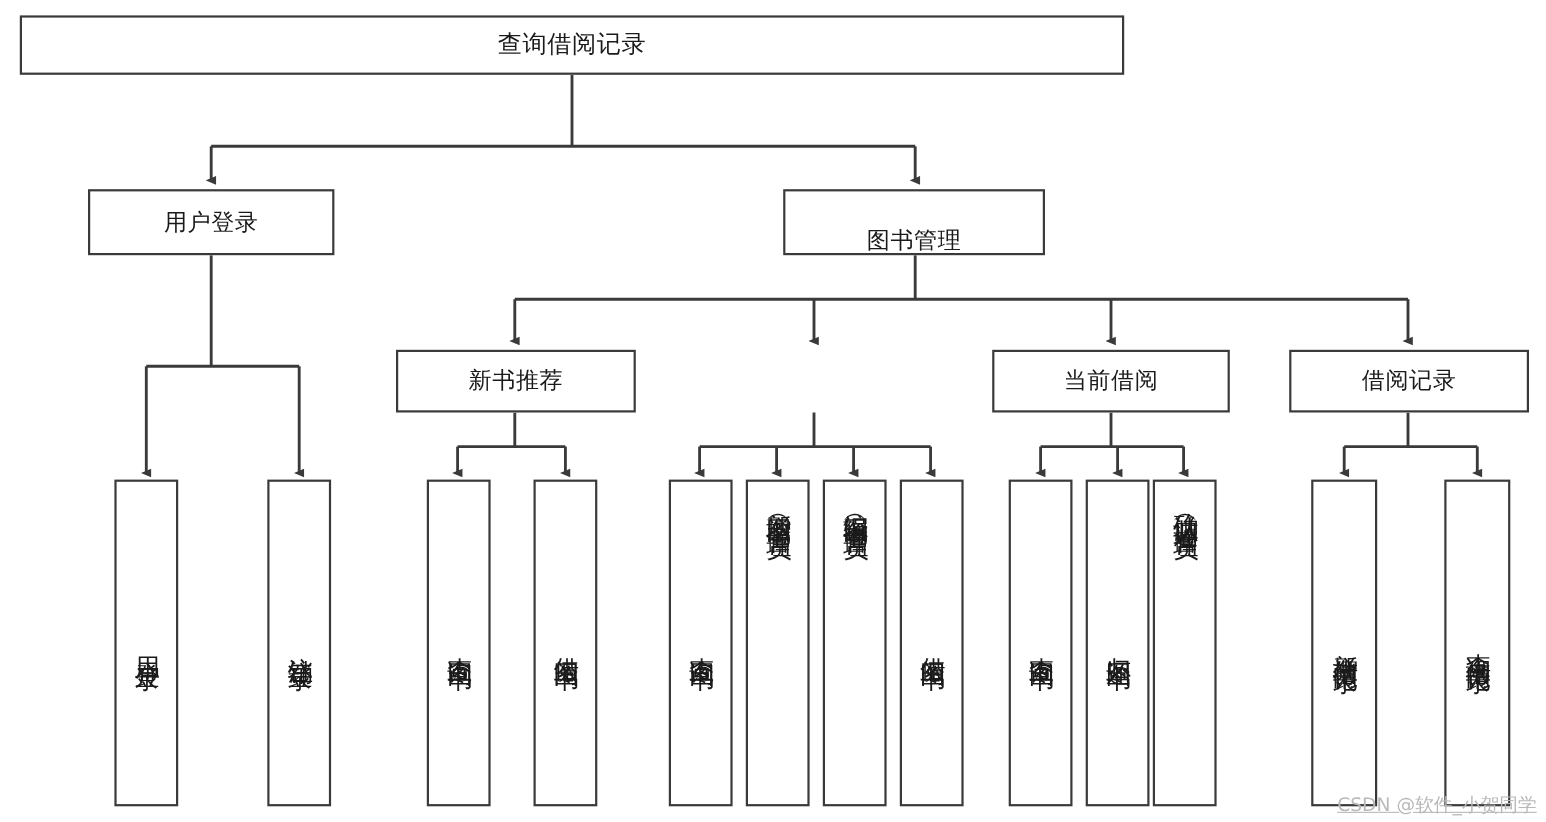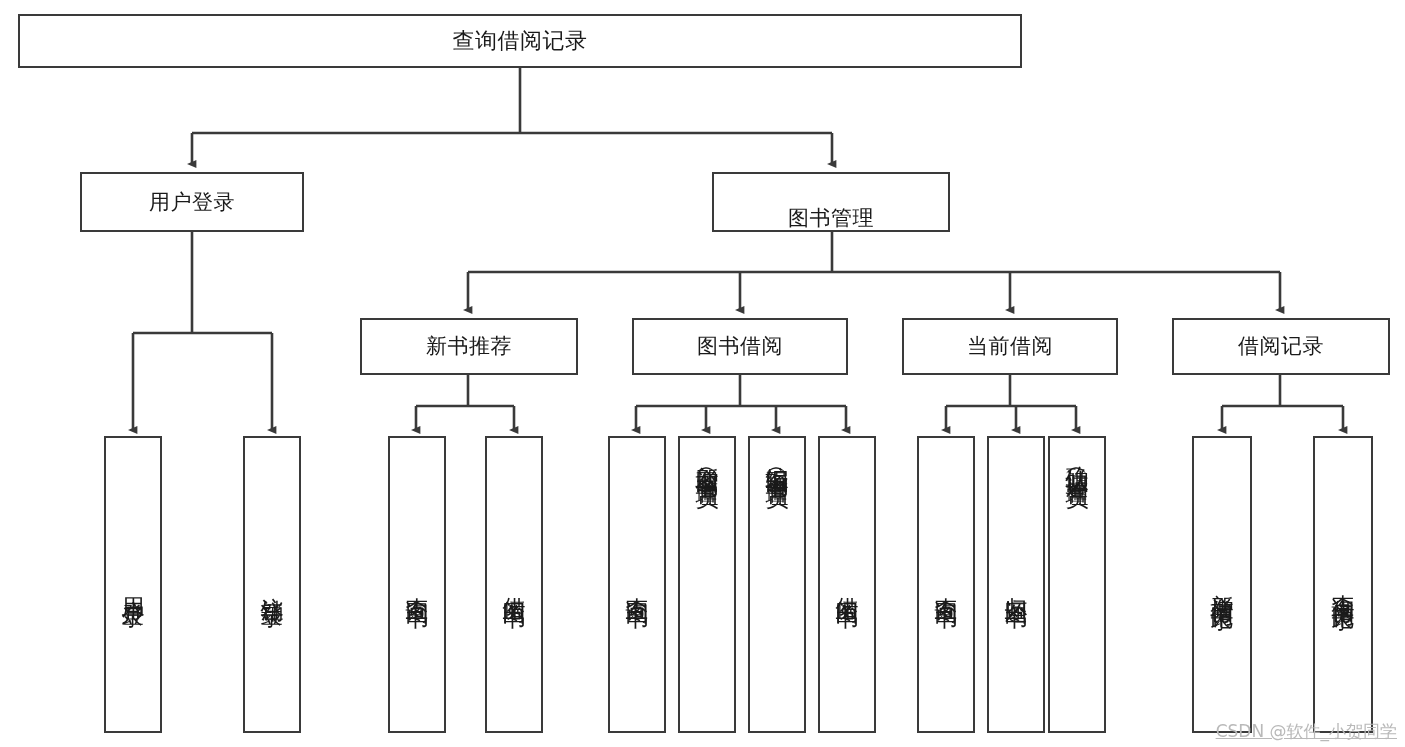--- a/index.html
+++ b/index.html
@@ -140,23 +140,20 @@
   <div class="node horiz" style="left:80px; top:172px; width:224px; height:60px;">
     <span class="label">用户登录</span>
   </div>
   <div class="node horiz" style="left:712px; top:172px; width:238px; height:60px;align-items:flex-end;">
     <span class="label">图书管理</span>
   </div>
 
   <div class="node horiz" style="left:360px; top:318px; width:218px; height:57px;">
     <span class="label">新书推荐</span>
   </div>
-  <div class="node horiz" style="left:632px; top:318px; width:216px; height:57px;">
-    <span class="label">图书借阅</span>
-  </div>
   <div class="node horiz" style="left:902px; top:318px; width:216px; height:57px;">
     <span class="label">当前借阅</span>
   </div>
   <div class="node horiz" style="left:1172px; top:318px; width:218px; height:57px;">
     <span class="label">借阅记录</span>
   </div>
 
   <div class="node vert centered" style="left:104px; top:436px; width:58px; height:297px;">
     <span class="label">用户登录</span>
   </div>

